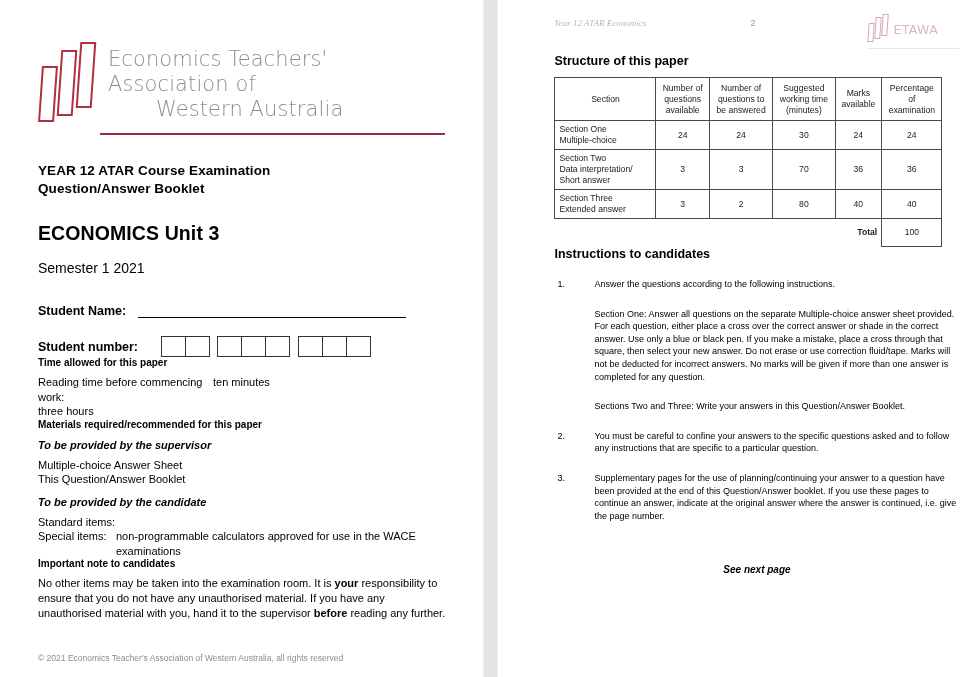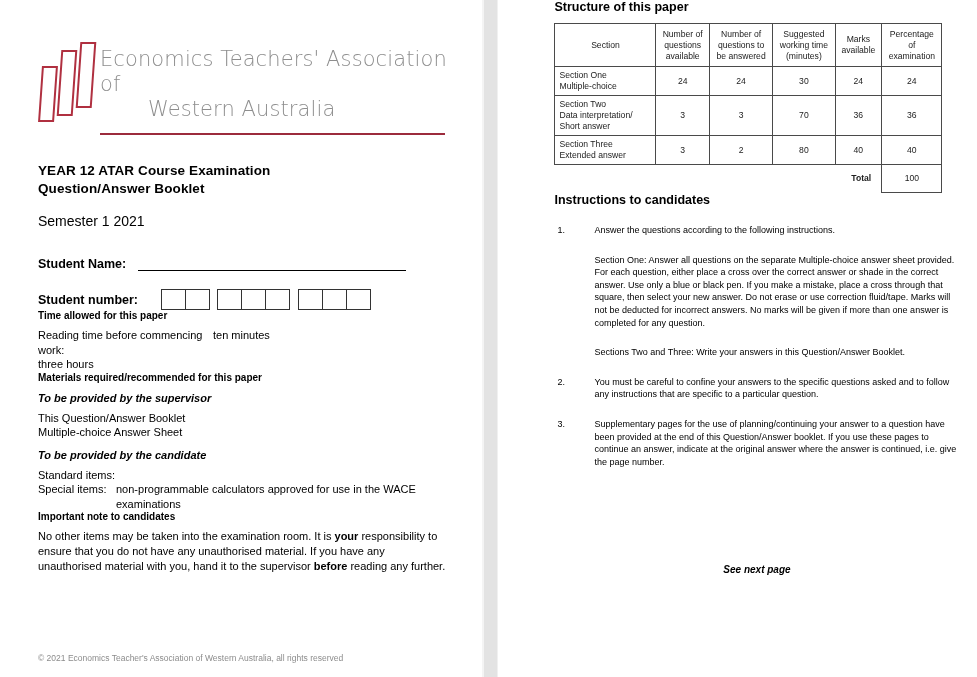--- a/index.html
+++ b/index.html
@@ -64,21 +64,21 @@
     border: 2.2px solid #b03040;
     background: #fff;
     box-sizing: border-box;
     transform: skewX(-4deg);
   }
   .lb1 { left: 2px;  bottom: 2px;  width: 16px; height: 56px; }
   .lb2 { left: 21px; bottom: 8px;  width: 16px; height: 66px; }
   .lb3 { left: 40px; bottom: 16px; width: 16px; height: 66px; }
 
   .logo-text {
-    margin-left: 0;
+    margin-left: 8px;
     color: #8e8e8e;
     font-size: 21px;
     line-height: 25px;
     font-weight: 300;
     letter-spacing: .1px;
     padding-bottom: 2px;
     font-family: "DejaVu Sans", sans-serif;
   }
   .logo-text .l2 { padding-left: 48px; display: block; }
 
@@ -261,21 +261,21 @@
     text-align: left;
     width: 92px;
   }
   table.structure tr.total td {
     border: none;
     height: 21px;
   }
   table.structure tr.total td.tl {
     text-align: right;
     font-weight: bold;
-    padding-right: 10px;
+    padding-right: 4px;
   }
   table.structure tr.total td.tv {
     border: 1px solid #4a4a4a;
     text-align: center;
   }
 
   ol.instr {
     margin: 9px 0 0 0;
     padding: 0;
     list-style: none;
@@ -325,20 +325,21 @@
         </div>
       </div>
 
       <div class="brand-rule"></div>
 
       <div class="exam-title">
         <div>YEAR 12 ATAR Course Examination</div>
         <div>Question/Answer Booklet</div>
       </div>
 
+      <div class="unit-title">ECONOMICS Unit 3</div>
       <div class="semester">Semester 1 2021</div>
 
       <div class="field-row">
         <span class="field-label">Student Name:</span>
         <span class="name-line"></span>
       </div>
 
       <div class="num-row">
         <span class="field-label">Student number:</span>
         <span class="num-groups">
@@ -366,22 +367,22 @@
           <span class="v">ten minutes</span>
         </div>
         <div class="kv">
           <span class="v">three hours</span>
         </div>
       </div>
 
       <h3 class="sec sec-mats">Materials required/recommended for this paper</h3>
       <div class="subhead">To be provided by the supervisor</div>
       <div class="plain">
+        <div>Multiple-choice Answer Sheet</div>
         <div>This Question/Answer Booklet</div>
-        <div>Multiple-choice Answer Sheet</div>
       </div>
 
       <div class="subhead">To be provided by the candidate</div>
       <div class="items">
         <div class="it">
           <span class="ik">Standard items:</span>
         </div>
         <div class="it">
           <span class="ik">Special items:</span>
           <span class="iv">non-programmable calculators approved for use in the WACE examinations</span>
@@ -394,20 +395,32 @@
     </div>
 
     <div class="copyright">© 2021 Economics Teacher's Association of Western Australia, all rights reserved</div>
   </div>
 
   <div class="gutter"></div>
 
   <div class="page page-right">
     <div class="rp">
 
+      <div class="rp-header">
+        <div class="rp-head-left">Year 12 ATAR Economics</div>
+        <div class="rp-head-page">2</div>
+        <div class="rp-logo">
+          <span class="mk">
+            <i class="a"></i>
+              <i class="b"></i>
+              <i class="c"></i>
+          </span>
+          <span class="tx">ETAWA</span>
+        </div>
+      </div>
 
       <h3 class="rp-h rp-h-structure">Structure of this paper</h3>
 
       <table class="structure">
         <thead>
           <tr>
             <td>
               <span>Section</span>
             </td>
             <td>

